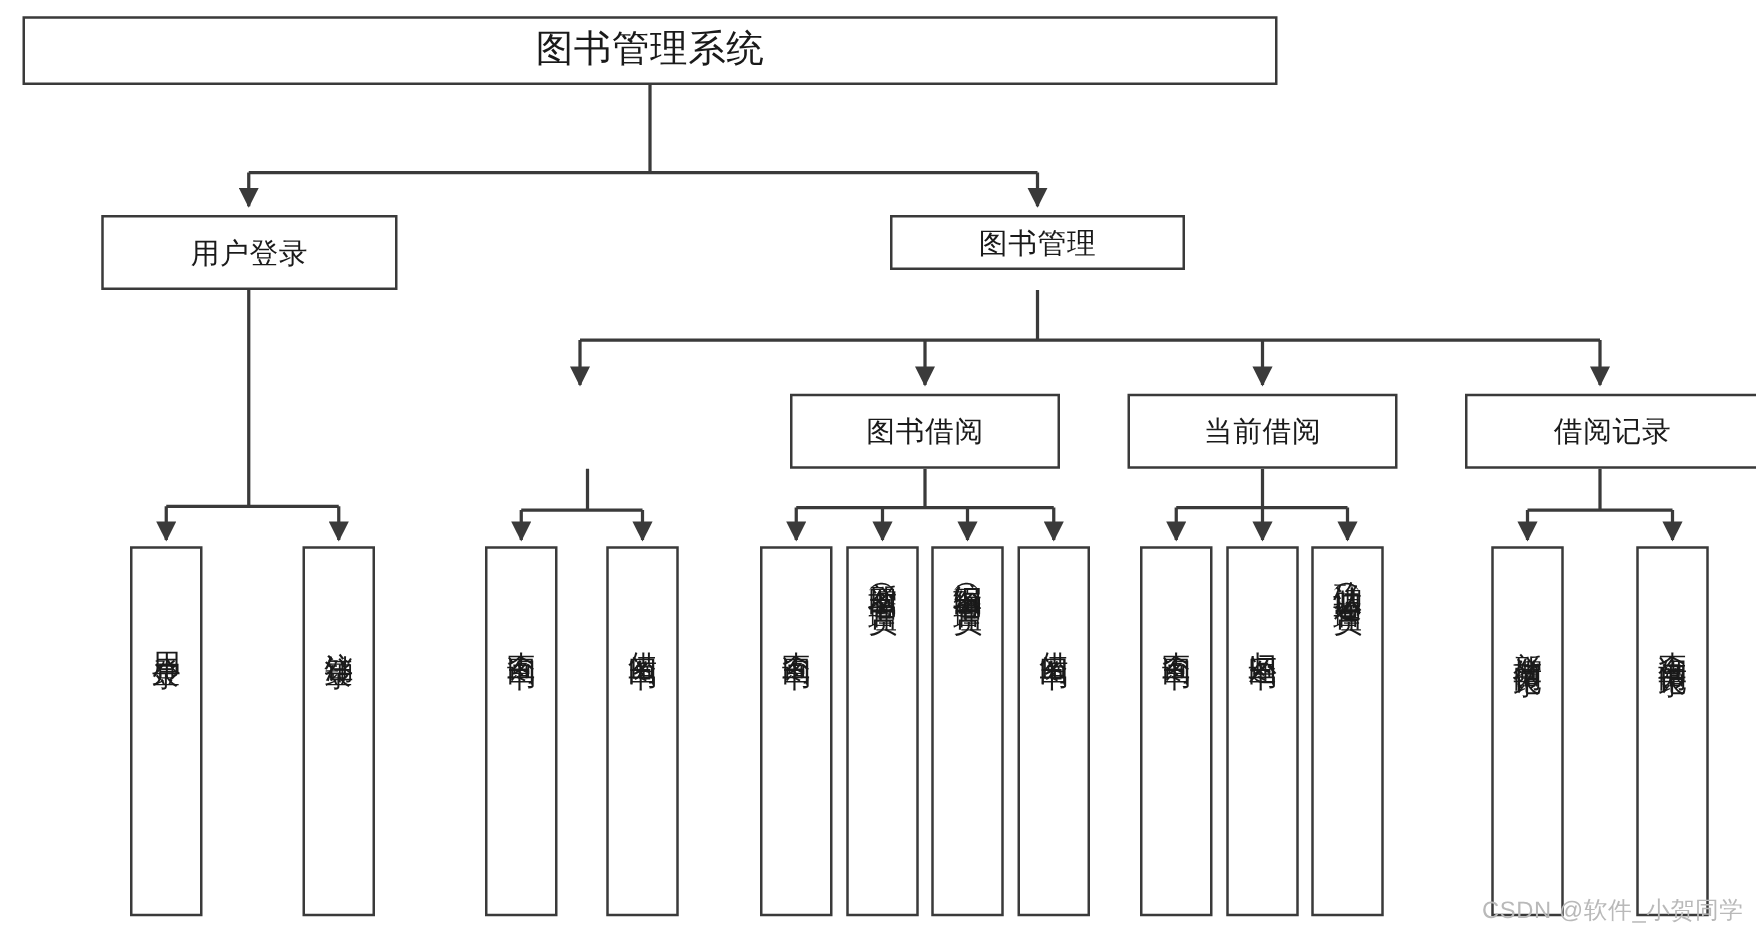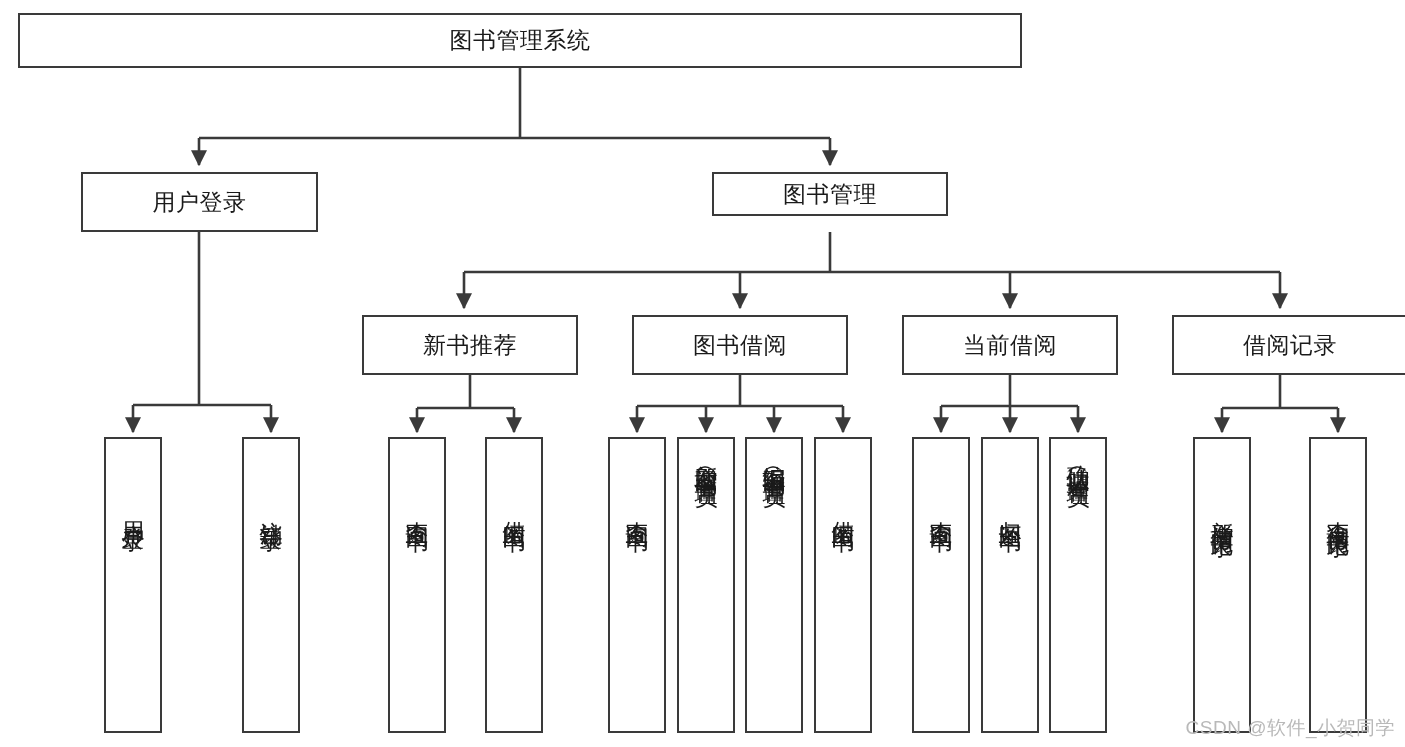--- a/index.html
+++ b/index.html
@@ -40,21 +40,21 @@
     text-align: center;
     line-height: 1.08;
     letter-spacing: 0.5px;
   }
   
   .node.horiz .label {
     font-size: 23px;
     white-space: nowrap;
   }
   .node.root .label {
-    font-size: 23px;
+    font-size: 30px;
   }
   
   .node.vert {
     align-items: flex-start;
     justify-content: center;
     padding-top: 4px;
   }
   .node.vert .label {
     writing-mode: vertical-rl;
     text-orientation: upright;
@@ -139,23 +139,20 @@
     <span class="label">图书管理系统</span>
   </div>
 
   <div class="node horiz" style="left:81px; top:172px; width:237px; height:60px;">
     <span class="label">用户登录</span>
   </div>
   <div class="node horiz" style="left:712px; top:172px; width:236px; height:44px;">
     <span class="label">图书管理</span>
   </div>
 
-  <div class="node horiz" style="left:362px; top:315px; width:216px; height:60px;">
-    <span class="label">新书推荐</span>
-  </div>
   <div class="node horiz" style="left:632px; top:315px; width:216px; height:60px;">
     <span class="label">图书借阅</span>
   </div>
   <div class="node horiz" style="left:902px; top:315px; width:216px; height:60px;">
     <span class="label">当前借阅</span>
   </div>
   <div class="node horiz" style="left:1172px; top:315px; width:236px; height:60px;">
     <span class="label">借阅记录</span>
   </div>
 

